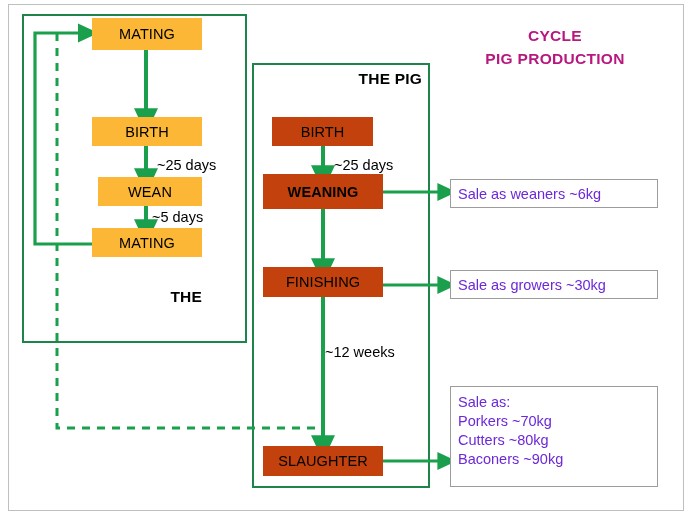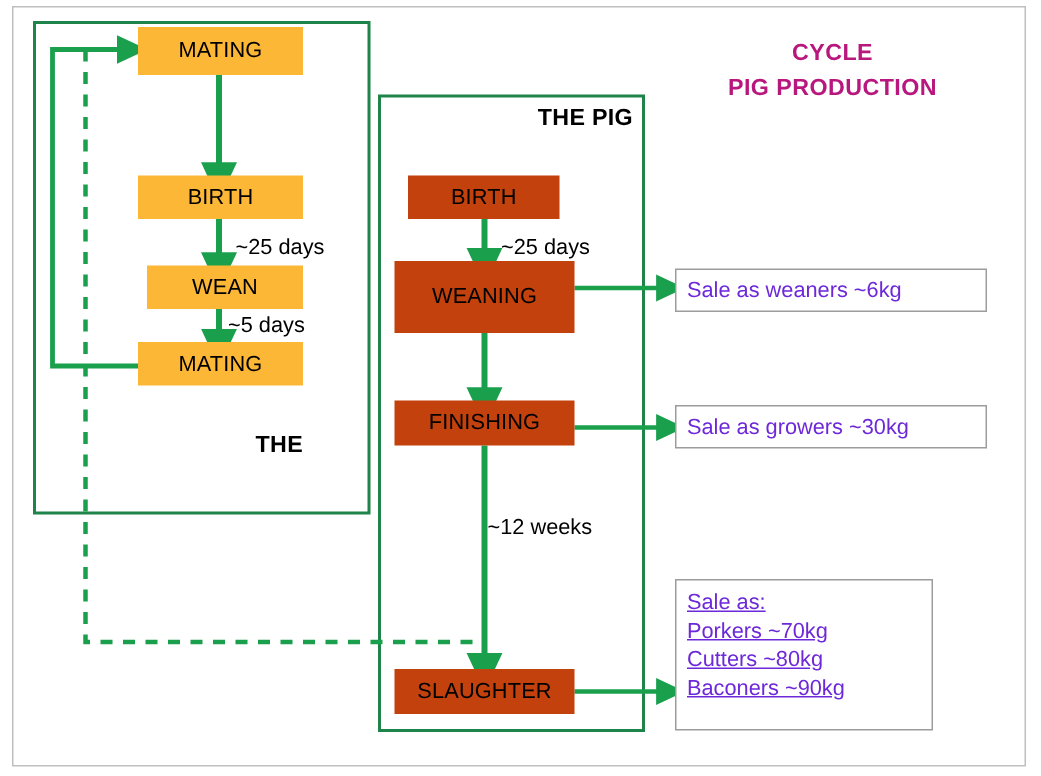--- a/index.html
+++ b/index.html
@@ -157,33 +157,33 @@
     <div>THE</div>
   </div>
   <div id="pig-title" class="group-title">THE PIG</div>
 
   <div class="node orange" style="left:92px;top:18px;width:110px;height:32px;">MATING</div>
   <div class="node orange" style="left:92px;top:117px;width:110px;height:29px;">BIRTH</div>
   <div class="node orange" style="left:98px;top:177px;width:104px;height:29px;">WEAN</div>
   <div class="node orange" style="left:92px;top:228px;width:110px;height:29px;">MATING</div>
 
   <div class="node green" style="left:272px;top:117px;width:101px;height:29px;">BIRTH</div>
-  <div class="node green" style="left:263px;top:174px;width:120px;height:48px;">WEANING</div>
+  <div class="node green" style="left:263px;top:174px;width:120px;height:35px;font-weight:bold;">WEANING</div>
   <div class="node green" style="left:263px;top:267px;width:120px;height:30px;">FINISHING</div>
   <div class="node green" style="left:263px;top:446px;width:120px;height:30px;">SLAUGHTER</div>
 
   <div class="label" style="left:157px;top:156px;">~25 days</div>
   <div class="label" style="left:152px;top:208px;">~5 days</div>
 
   <div class="label" style="left:334px;top:156px;">~25 days</div>
   <div class="label" style="left:325px;top:343px;">~12 weeks</div>
 
 
   <div class="sale-box" style="left:450px;top:179px;width:208px;height:29px;">Sale as weaners ~6kg</div>
   <div class="sale-box" style="left:450px;top:270px;width:208px;height:29px;">Sale as growers ~30kg</div>
-  <div class="sale-box multi" style="left:450px;top:386px;width:172px;height:101px;text-decoration:underline;">
+  <div class="sale-box multi" style="left:450px;top:386px;width:208px;height:101px;">
     <span class="sale-line">Sale as:</span>
     <span class="sale-line">Porkers ~70kg</span>
     <span class="sale-line">Cutters ~80kg</span>
     <span class="sale-line">Baconers ~90kg</span>
   </div>
 
 </div>
 
 </body></html>

